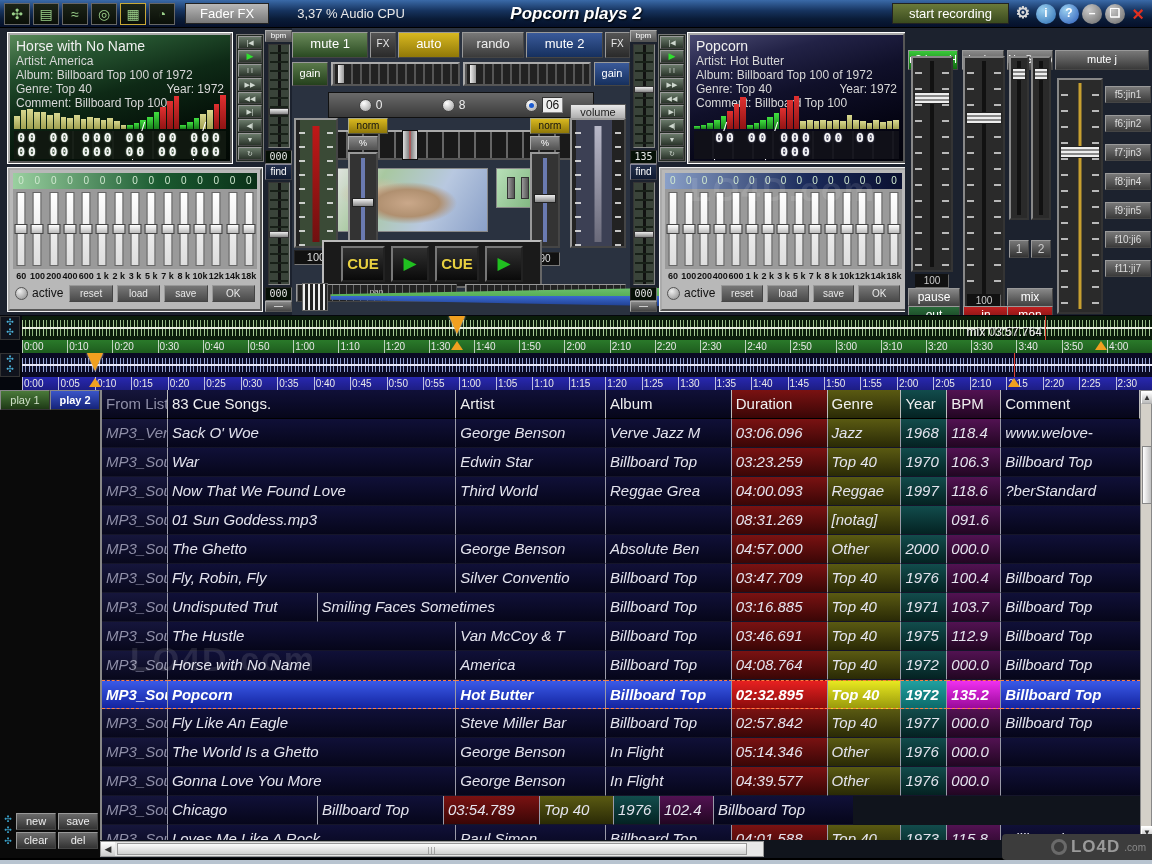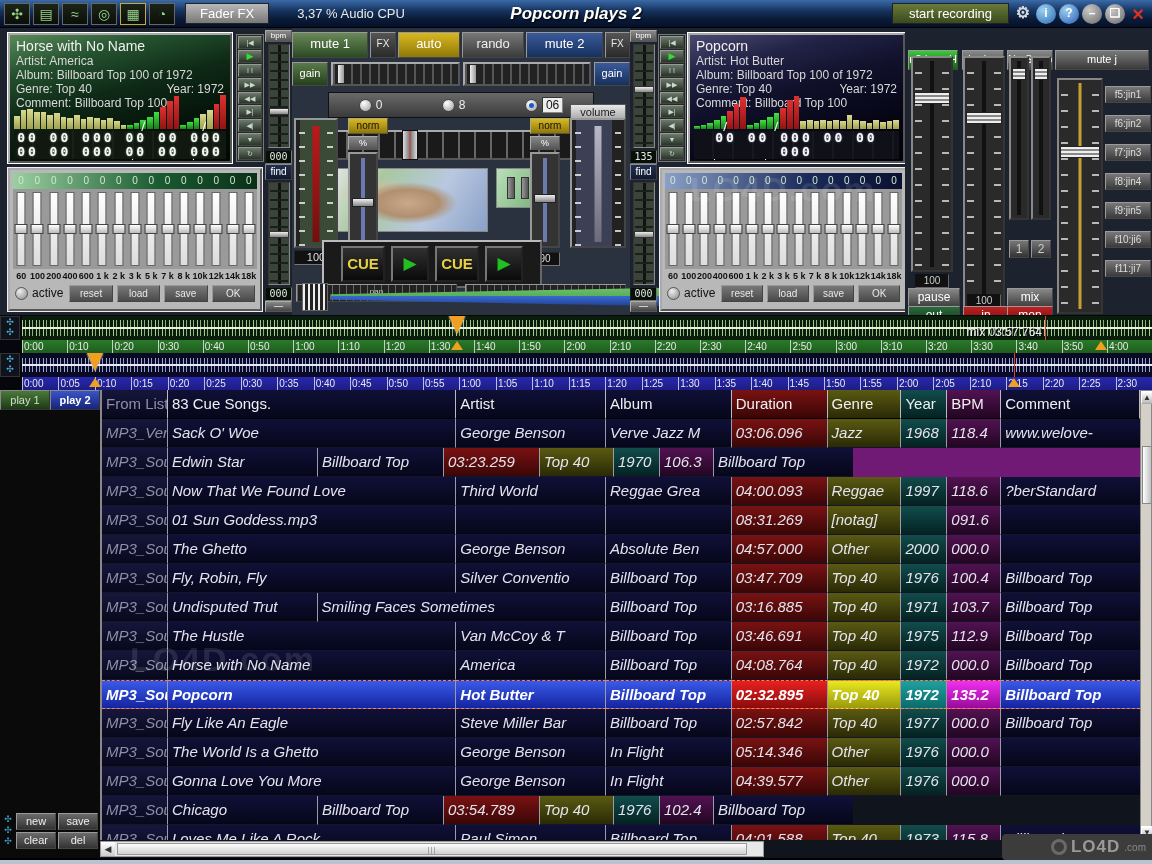--- a/index.html
+++ b/index.html
@@ -195,21 +195,21 @@
     border-top:18px solid #f0a020; transform:translateX(-8px); filter:drop-shadow(0 0 1px #fff); }
   .redline { position:absolute; top:0; bottom:0; width:1px; background:#e04030; }
   .ruler { position:absolute; left:22px; width:1130px; height:28px; display:flex; }
   #rulerA { top:25px; background:linear-gradient(180deg,#2a7a2a,#103a10); }
   #rulerB { top:62px; background:linear-gradient(180deg,#2828b0,#101050); }
   .tick { flex:1; color:#e8e8e8; font-size:10px; line-height:13px; border-left:1px solid rgba(255,255,255,.7); padding-left:1px; overflow:visible; white-space:nowrap; }
   .minimarker { position:absolute; top:1px; width:0; height:0; border-left:6px solid transparent; border-right:6px solid transparent; border-bottom:9px solid #f0a020; transform:translateX(-6px); }
   #mixtime { position:absolute; right:110px; top:10px; color:#f0f0f0; font-size:12px; text-shadow:1px 1px 1px #000; }
 
   
-  #playlist { position:absolute; left:0; top:390px; width:1152px; height:362px; background:#701a75; }
+  #playlist { position:absolute; left:0; top:390px; width:1152px; height:362px; background:#c2410c; }
   #sidebar { position:absolute; left:0; top:0; width:100px; height:474px; background:#0a0a0a; }
   .tabs { display:flex; height:20px; }
   .tab { flex:1; font-size:11px; text-align:center; line-height:18px; color:#fff; border:1px outset #888; }
   .tab.p1 { background:linear-gradient(180deg,#4a7a3a,#1e3a16); color:#cfe0c8; }
   .tab.p2 { background:linear-gradient(180deg,#3a55c8,#16247a); font-weight:bold; }
   #cuelistbox { position:absolute; left:2px; top:22px; width:94px; height:396px; border:2px solid #e8e8e8; background:#0c0c0c; }
   .cueitem { height:28px; font-size:16px; font-style:italic; color:#f0f0f0; line-height:26px; padding-left:6px;
     background:linear-gradient(180deg,#8a8a8a,#4a4a4a); border-bottom:2px solid #222; }
   .cueitem.header { background:linear-gradient(180deg,#9a9a9a,#5a5a5a); font-style:italic; }
   .cueitem.sel { background:linear-gradient(180deg,#3858d8,#101c80); font-weight:bold; }
@@ -917,20 +917,21 @@
           <div class="gc c-artist">George Benson</div>
           <div class="gc c-album">Verve Jazz M</div>
           <div class="gc c-dur">03:06.096</div>
           <div class="gc c-genre">Jazz</div>
           <div class="gc c-year">1968</div>
           <div class="gc c-bpm">118.4</div>
           <div class="gc c-com">www.welove-</div>
         </div>
         <div class="gridrow">
           <div class="gc c-from">MP3_Sou</div>
+          <div class="gc c-title">War</div>
           <div class="gc c-artist">Edwin Star</div>
           <div class="gc c-album">Billboard Top</div>
           <div class="gc c-dur">03:23.259</div>
           <div class="gc c-genre">Top 40</div>
           <div class="gc c-year">1970</div>
           <div class="gc c-bpm">106.3</div>
           <div class="gc c-com">Billboard Top</div>
         </div>
         <div class="gridrow">
           <div class="gc c-from">MP3_Sou</div>

